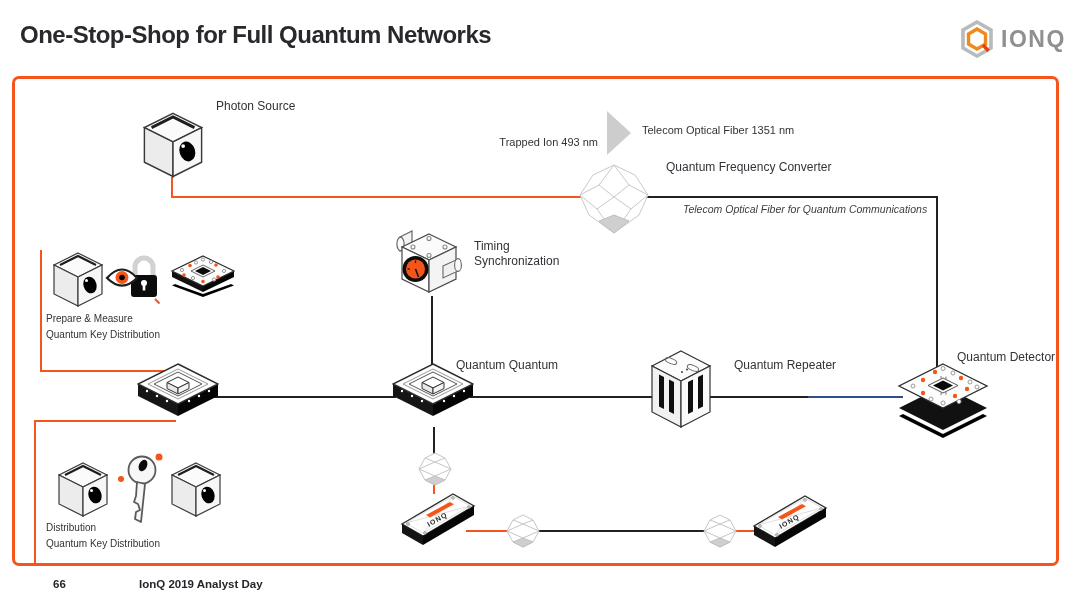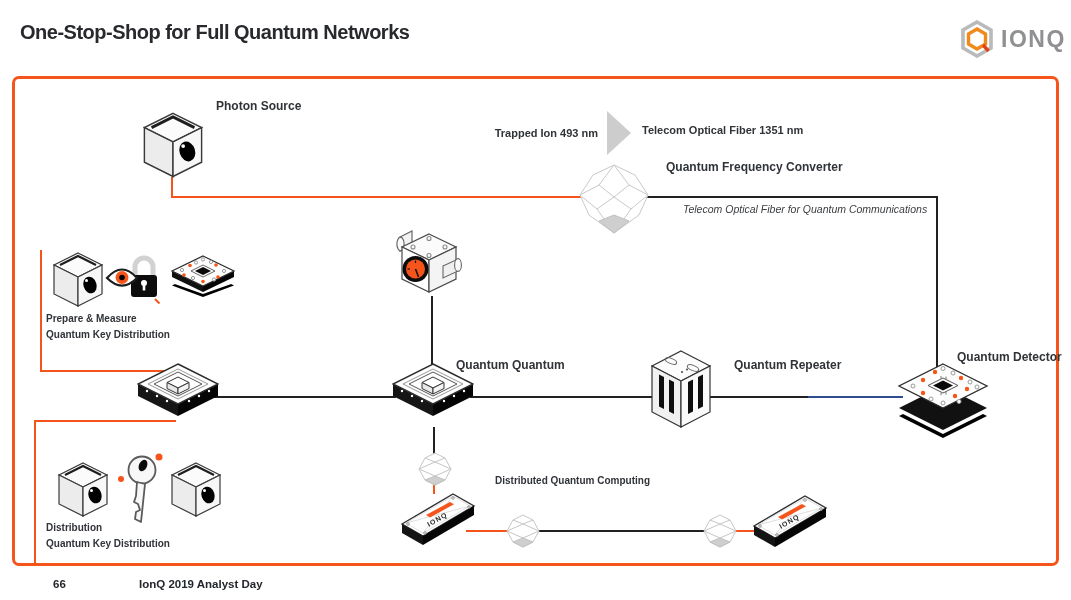--- a/index.html
+++ b/index.html
@@ -1,33 +1,33 @@
 <!DOCTYPE html>
 <html><head>
 <meta charset="utf-8">
 <style>
   * { margin:0; padding:0; box-sizing:border-box; }
   html,body { width:1071px; height:600px; background:#fff;
     font-family:"Liberation Sans", sans-serif; overflow:hidden; }
   .stage { position:absolute; left:0; top:0; width:1071px; height:600px; background:#fff; }
 
-  .title { position:absolute; left:20px; top:21px; font-size:20px; font-weight:bold;
+  .title { position:absolute; left:20px; top:21px; font-size:24px; font-weight:bold;
     color:#27292c; letter-spacing:-0.5px; white-space:nowrap; }
 
   .logo { position:absolute; left:960px; top:20px; display:flex; align-items:center; gap:7px; }
   .logo-text { font-size:23px; font-weight:bold; color:#8f9092; letter-spacing:1.5px; }
 
   .frame { position:absolute; left:12px; top:76px; width:1047px; height:490px;
     border:3px solid #F5551A; border-radius:7px; background:#fff; }
 
   .hline, .vline { position:absolute; }
   .hline { height:2px; } .vline { width:2px; }
   .c-or { background:#F5551A; } .c-bk { background:#212121; } .c-bl { background:#2F4D8F; }
 
-  .lbl { position:absolute; font-weight:bold; color:#303337; font-size:12px; white-space:nowrap; }
+  .lbl { position:absolute; font-weight:normal; color:#303337; font-size:12px; white-space:nowrap; }
   .lbl-sm { font-size:11px; }
   .lbl-md { font-size:10px; }
   .lbl-2l { line-height:15px; }
   .lbl-it { position:absolute; font-style:italic; font-weight:normal; font-size:10.5px;
     color:#3a3d40; white-space:nowrap; }
   .tr { text-align:right; }
 
   .icon { position:absolute; }
 
   .footer { position:absolute; top:578px; font-size:11.5px; font-weight:bold; color:#23262a; white-space:nowrap;margin-left:32px; }
@@ -298,33 +298,36 @@
     <polygon points="10,37 57,10 74,20 27,47" fill="none" stroke="#d5d5d5" stroke-width="0.8"></polygon>
     <polygon points="30,29 54,16 58,18.2 34,31.4" fill="#F5551A"></polygon>
     <text transform="translate(33,41) rotate(-30)" font-size="7" font-weight="bold" fill="#2b2b2b" letter-spacing="1" font-family="Liberation Sans, sans-serif">IONQ</text>
     <circle cx="12" cy="38" r="1.3" fill="none" stroke="#999"></circle>
       <circle cx="57" cy="12" r="1.3" fill="none" stroke="#999"></circle>
     <circle cx="73" cy="21" r="1.3" fill="none" stroke="#999"></circle>
       <circle cx="29" cy="47" r="1.3" fill="none" stroke="#999"></circle>
   </svg>
 
   <div class="lbl" style="left:216px;top:99px">Photon Source</div>
-  <div class="lbl lbl-sm tr" style="left:478px;top:127px;width:120px">Trapped Ion 493 nm</div>
+  <div class="lbl lbl-sm tr" style="left:478px;top:136px;width:120px">Trapped Ion 493 nm</div>
   <div class="lbl lbl-sm" style="left:642px;top:124px">Telecom Optical Fiber 1351 nm</div>
   <div class="lbl" style="left:666px;top:160px">Quantum Frequency Converter</div>
   <div class="lbl-it" style="left:683px;top:203px">Telecom Optical Fiber for Quantum Communications</div>
+  <div class="lbl lbl-2l" style="left:474px;top:239px">
+    <div>Timing</div>
+    <div>Synchronization</div>
+  </div>
   <div class="lbl" style="left:456px;top:358px">Quantum Quantum</div>
   <div class="lbl" style="left:734px;top:358px">Quantum Repeater</div>
   <div class="lbl" style="left:957px;top:350px">Quantum Detector</div>
   <div class="lbl lbl-md" style="left:46px;top:311px;line-height:16px">
     <div>Prepare &amp; Measure</div>
     <div>Quantum Key Distribution</div>
   </div>
   <div class="lbl lbl-md" style="left:46px;top:520px;line-height:16px">
     <div>Distribution</div>
     <div>Quantum Key Distribution</div>
   </div>
-  <div class="lbl lbl-md" style="left:495px;top:475px">Distributed Quantum Computing</div>
 
   <div class="footer" style="left:21px">66</div>
   <div class="footer" style="left:107px">IonQ 2019 Analyst Day</div>
 
 </div>
 
 </body></html>

